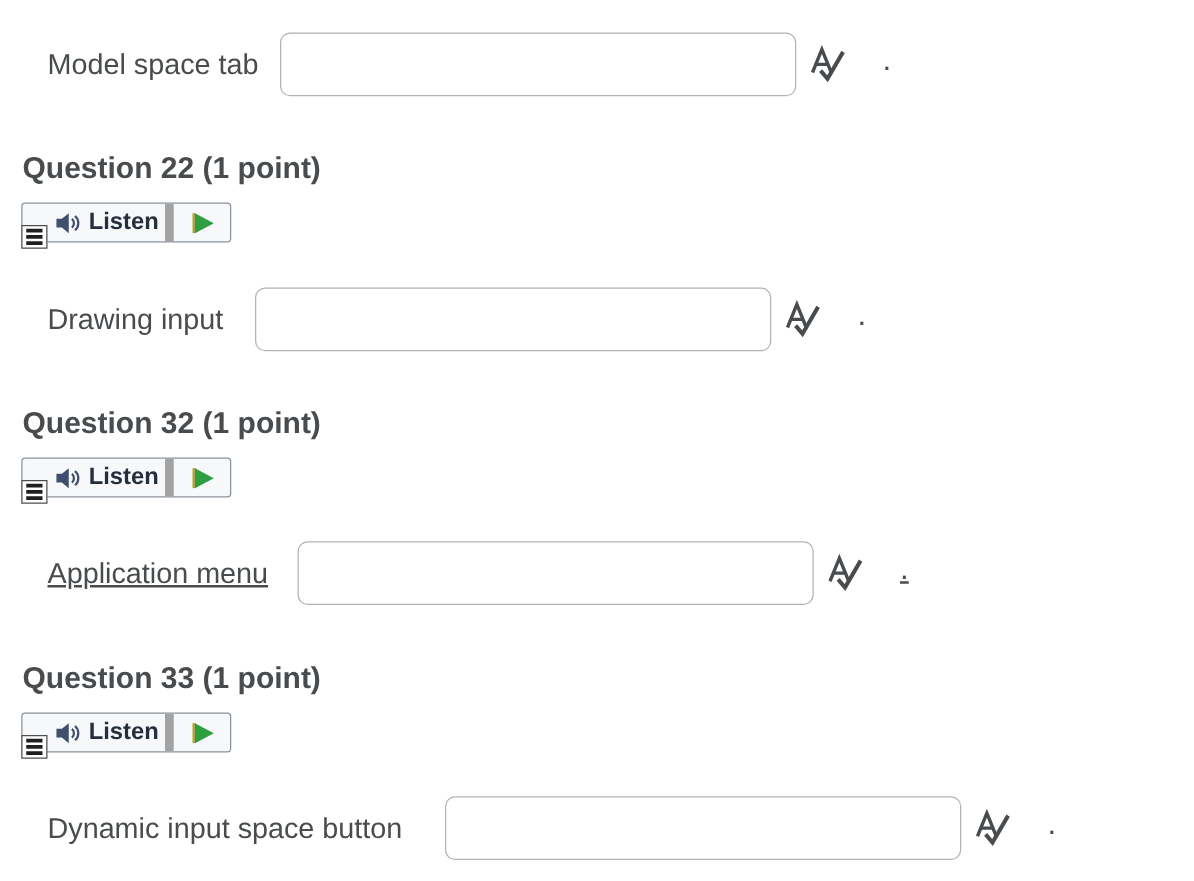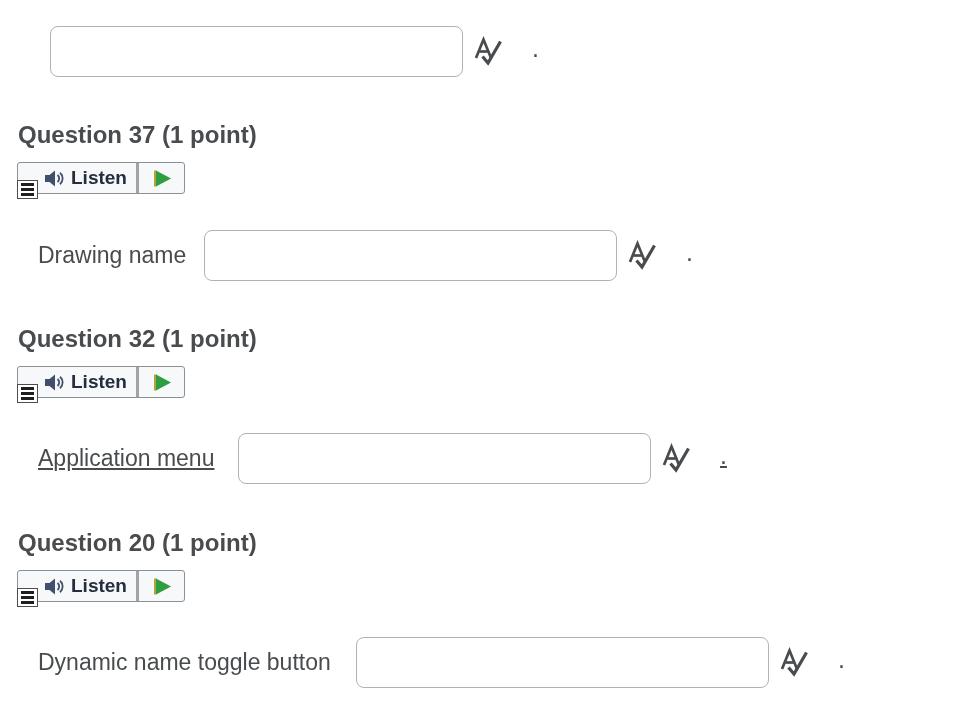--- a/index.html
+++ b/index.html
@@ -42,21 +42,21 @@
   .q-points{font-weight:bold;}
 
   
   .listen{
     position:absolute;left:17px;width:168px;height:32px;box-sizing:border-box;
     border:1px solid #8a9299;border-radius:3px;background:#f6f8f9;
     display:flex;
   }
   .listen-main{
     flex:1;display:flex;align-items:center;position:relative;
-    border-right:3px solid #a3a3a3;padding-left:27px;cursor:pointer;
+    border-right:7px solid #a3a3a3;padding-left:27px;cursor:pointer;
   }
   .listen-label{
     font-size:19px;font-weight:bold;color:#242e3e;margin-left:6px;white-space:nowrap;
   }
   .listen-play{
     width:45px;display:flex;align-items:center;justify-content:center;cursor:pointer;
   }
   .menu-box{
     position:absolute;left:-1px;bottom:-6px;width:21px;height:19px;box-sizing:border-box;
     background:#ffffff;border:1px solid #4d4d4d;
@@ -65,30 +65,31 @@
   }
   .menu-bar{width:13px;height:3px;background:#1f1f1f;}
   .icon-svg{display:block;}
 </style>
 </head>
 <body>
 
 <div class="canvas">
 
   <div class="answer-row" style="top:26px;">
+    <span class="answer-label" style="width:174px;">Model space tab</span>
     <input class="answer-input" type="text" value="" style="">
     <svg class="spell-icon" width="29" height="31" viewBox="0 0 29 31">
       <path d="M3,22 L10.5,3.5 L18,22" stroke="#494c4e" stroke-width="2.7" fill="none"></path>
       <path d="M6.3,15.5 L14.7,15.5" stroke="#494c4e" stroke-width="2.7"></path>
       <path d="M9.5,20.5 L15,27 L27.5,5.5" stroke="#494c4e" stroke-width="3.2" fill="none"></path>
     </svg>
     <span class="period">.</span>
   </div>
 
-  <h2 class="q-heading" style="top:121px;"><span class="q-title">Question 37</span> <span class="q-points">(1 point)</span></h2>
+  <h2 class="q-heading" style="top:121px;"><span class="q-title">Question 22</span> <span class="q-points">(1 point)</span></h2>
 
   <div class="listen" style="top:162px;">
     <div class="listen-main">
       <span class="menu-box">
         <span class="menu-bar"></span>
         <span class="menu-bar"></span>
         <span class="menu-bar"></span>
       </span>
       <svg class="icon-svg" width="20" height="17" viewBox="0 0 20 17">
         <polygon points="0,5 4.5,5 10,0.5 10,16.5 4.5,12 0,12" fill="#3f4f6d"></polygon>
@@ -99,21 +100,21 @@
     </div>
     <div class="listen-play">
       <svg class="icon-svg" width="20" height="17" viewBox="0 0 20 17">
         <rect x="2" y="0.5" width="2.4" height="16" fill="#b1a33b"></rect>
         <polygon points="4,0.5 19,8.5 4,16.5" fill="#2e9e41"></polygon>
       </svg>
     </div>
   </div>
 
   <div class="answer-row" style="top:230px;">
-    <span class="answer-label" style="width:154px;">Drawing name</span>
+    <span class="answer-label" style="width:154px;">Drawing input</span>
     <input class="answer-input" type="text" value="" style="">
     <svg class="spell-icon" width="29" height="31" viewBox="0 0 29 31">
       <path d="M3,22 L10.5,3.5 L18,22" stroke="#494c4e" stroke-width="2.7" fill="none"></path>
       <path d="M6.3,15.5 L14.7,15.5" stroke="#494c4e" stroke-width="2.7"></path>
       <path d="M9.5,20.5 L15,27 L27.5,5.5" stroke="#494c4e" stroke-width="3.2" fill="none"></path>
     </svg>
     <span class="period">.</span>
   </div>
 
   <h2 class="q-heading" style="top:325px;"><span class="q-title">Question 32</span> <span class="q-points">(1 point)</span></h2>
@@ -144,21 +145,21 @@
     <span class="answer-label" style="width:188px;">Application menu</span>
     <input class="answer-input" type="text" value="" style="">
     <svg class="spell-icon" width="29" height="31" viewBox="0 0 29 31">
       <path d="M3,22 L10.5,3.5 L18,22" stroke="#494c4e" stroke-width="2.7" fill="none"></path>
       <path d="M6.3,15.5 L14.7,15.5" stroke="#494c4e" stroke-width="2.7"></path>
       <path d="M9.5,20.5 L15,27 L27.5,5.5" stroke="#494c4e" stroke-width="3.2" fill="none"></path>
     </svg>
     <span class="period">.</span>
   </div>
 
-  <h2 class="q-heading" style="top:529px;"><span class="q-title">Question 20</span> <span class="q-points">(1 point)</span></h2>
+  <h2 class="q-heading" style="top:529px;"><span class="q-title">Question 33</span> <span class="q-points">(1 point)</span></h2>
 
   <div class="listen" style="top:570px;">
     <div class="listen-main">
       <span class="menu-box">
         <span class="menu-bar"></span>
         <span class="menu-bar"></span>
         <span class="menu-bar"></span>
       </span>
       <svg class="icon-svg" width="20" height="17" viewBox="0 0 20 17">
         <polygon points="0,5 4.5,5 10,0.5 10,16.5 4.5,12 0,12" fill="#3f4f6d"></polygon>
@@ -169,21 +170,21 @@
     </div>
     <div class="listen-play">
       <svg class="icon-svg" width="20" height="17" viewBox="0 0 20 17">
         <rect x="2" y="0.5" width="2.4" height="16" fill="#b1a33b"></rect>
         <polygon points="4,0.5 19,8.5 4,16.5" fill="#2e9e41"></polygon>
       </svg>
     </div>
   </div>
 
   <div class="answer-row" style="top:637px;">
-    <span class="answer-label" style="width:306px;">Dynamic name toggle button</span>
+    <span class="answer-label" style="width:306px;">Dynamic input space button</span>
     <input class="answer-input" type="text" value="" style="">
     <svg class="spell-icon" width="29" height="31" viewBox="0 0 29 31">
       <path d="M3,22 L10.5,3.5 L18,22" stroke="#494c4e" stroke-width="2.7" fill="none"></path>
       <path d="M6.3,15.5 L14.7,15.5" stroke="#494c4e" stroke-width="2.7"></path>
       <path d="M9.5,20.5 L15,27 L27.5,5.5" stroke="#494c4e" stroke-width="3.2" fill="none"></path>
     </svg>
     <span class="period">.</span>
   </div>
 
 </div>

